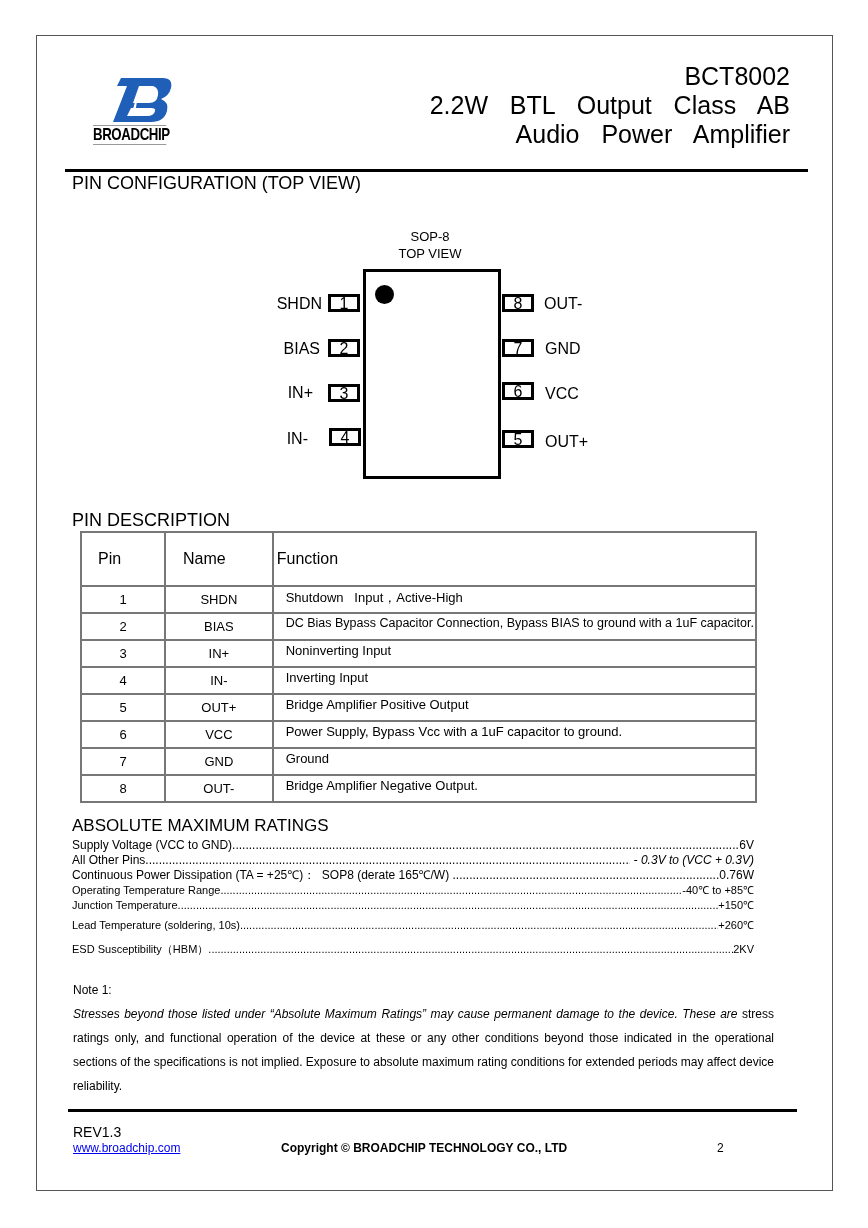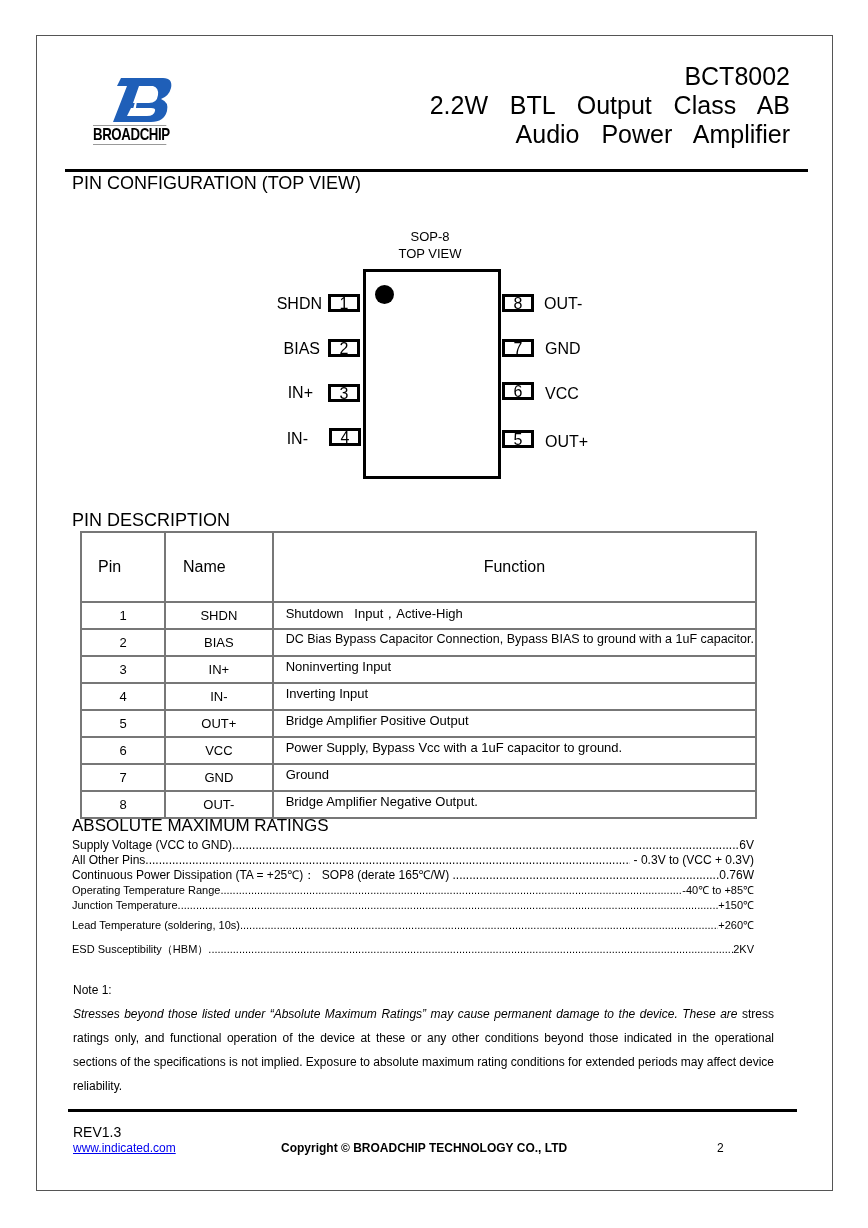--- a/index.html
+++ b/index.html
@@ -19,21 +19,21 @@
   .pin-name.left { text-align:right; width:60px; }
   table.pins { position:absolute; left:80px; top:531px; width:677px; border-collapse:collapse; font-size:13px; }
   table.pins td, table.pins th { border:2px solid #777; font-weight:normal; }
   table.pins th { height:46px; font-size:16px; }
   table.pins td { height:22px; }
   .c-pin { width:70px; text-align:center; }
   .c-name { width:93px; text-align:center; }
   .c-func { text-align:left; padding-left:12px; vertical-align:top; padding-top:2px; }
   th.c-pin { text-align:left; padding-left:16px; }
   th.c-name { text-align:left; padding-left:17px;border-radius:17px; }
-  th.c-func { text-align:center; vertical-align:middle; padding:11px; }
+  th.c-func { vertical-align:middle; padding:3px; }
   .ratings { position:absolute; left:72px; top:838px; width:682px; font-size:12px; }
   .r-row { display:flex; align-items:flex-start; white-space:nowrap; overflow:hidden; line-height:15px; }
   .r-row.small { font-size:11px; }
   .r-row .lbl { flex:0 0 auto; }
   .r-row .dots { flex:1 1 auto; overflow:hidden; }
   .r-row .dots::before { content:"....................................................................................................................................................................................................................................................................................................................."; }
   .r-row .val { flex:0 0 auto; }
   .note { position:absolute; left:73px; top:978px; width:701px; font-size:12px; line-height:24px; text-align:justify; }
   .note .italic { font-style:italic; }
   .rule-bottom { position:absolute; left:68px; top:1109px; width:729px; height:3px; background:#000; }
@@ -147,21 +147,21 @@
 
 <div class="ratings">
   <div class="r-row">
       <span class="lbl">Supply Voltage (VCC to GND) </span>
       <span class="dots"></span>
       <span class="val">6V</span>
     </div>
   <div class="r-row">
       <span class="lbl">All Other Pins </span>
       <span class="dots"></span>
-      <span class="val" style="white-space:pre;"> - 0.3V to (VCC + 0.3V)</span>
+      <span class="val" style="white-space:pre;font-style:italic;"> - 0.3V to (VCC + 0.3V)</span>
     </div>
   <div class="r-row">
       <span class="lbl" style="white-space:pre;">Continuous Power Dissipation (TA = +25℃)：  SOP8 (derate 165℃/W) </span>
       <span class="dots"></span>
       <span class="val">0.76W</span>
     </div>
   <div class="r-row small">
       <span class="lbl">Operating Temperature Range </span>
       <span class="dots"></span>
       <span class="val">-40℃ to +85℃</span>
@@ -183,15 +183,15 @@
     </div>
 </div>
 
 <div class="note">
   <div>Note 1:</div>
   <div><span class="italic">Stresses beyond those listed under “Absolute Maximum Ratings” may cause permanent damage to the device. These are</span><span> stress ratings only, and functional operation of the device at these or any other conditions beyond those indicated in the operational sections of the specifications is not implied. Exposure to absolute maximum rating conditions for extended periods may affect device reliability.</span></div>
 </div>
 
 <div class="rule-bottom"></div>
 <div class="rev">REV1.3</div>
-<a class="url">www.indicated.com</a>
+<a class="url">www.broadchip.com</a>
 <div class="copyright">Copyright © BROADCHIP TECHNOLOGY CO., LTD</div>
 <div class="pagenum">2</div>
 
 </body></html>

